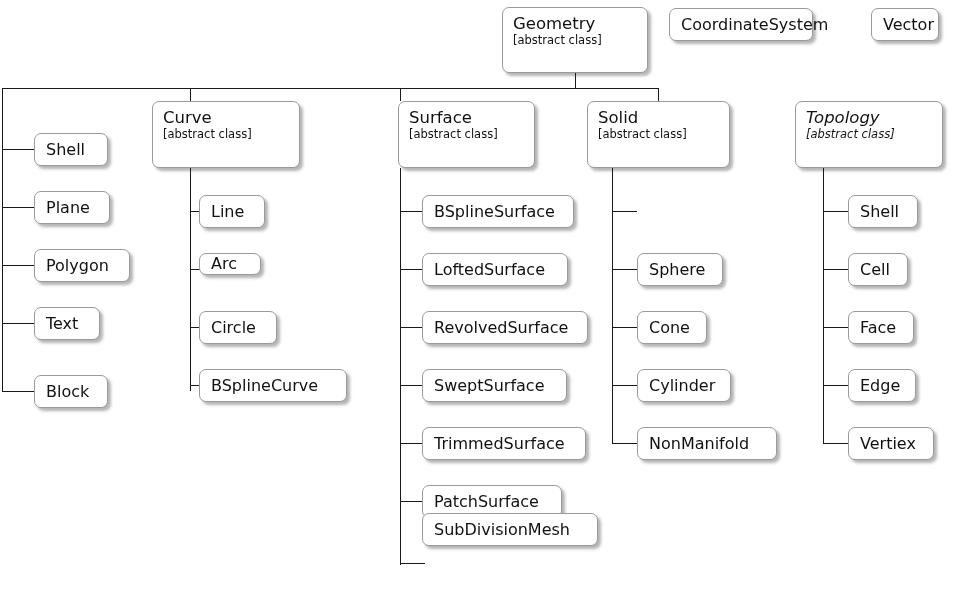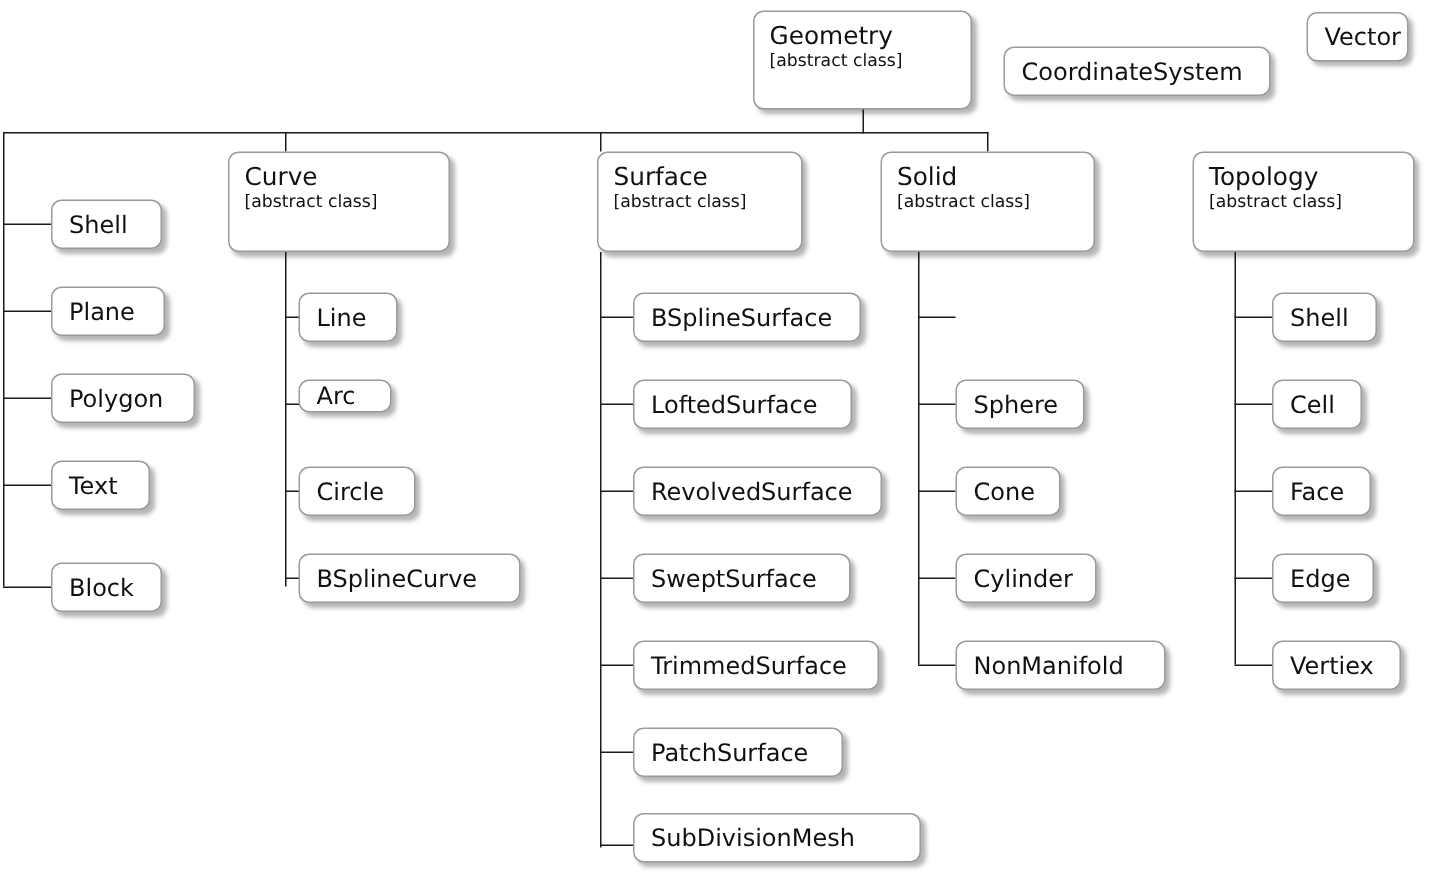--- a/index.html
+++ b/index.html
@@ -66,21 +66,21 @@
 </head>
 <body>
 
 <div id="canvas">
 
   <div class="node parent" style="left:502px; top:7px; width:146px; height:66px;">
     <div class="title">Geometry</div>
     <div class="sub">[abstract class]</div>
   </div>
 
-  <div class="node leaf" style="left:669px; top:8px; width:178px; height:33px;margin-top:23px;">
+  <div class="node leaf" style="left:669px; top:8px; width:144px; height:33px;">
     <div class="title">CoordinateSystem</div>
   </div>
 
   <div class="node leaf" style="left:871px; top:8px; width:68px; height:33px;">
     <div class="title">Vector</div>
   </div>
 
   <div class="line v" style="left:575px; top:73px; height:16px;"></div>
 
   <div class="line h" style="left:2px; top:88px; width:657px;"></div>
@@ -174,21 +174,21 @@
   <div class="node leaf" style="left:422px; top:427px; width:164px; height:33px;">
     <div class="title">TrimmedSurface</div>
   </div>
 
   <div class="line h" style="left:400px; top:501px; width:25px;"></div>
   <div class="node leaf" style="left:422px; top:485px; width:140px; height:33px;">
     <div class="title">PatchSurface</div>
   </div>
 
   <div class="line h" style="left:400px; top:563px; width:25px;"></div>
-  <div class="node leaf" style="left:422px; top:542px; width:192px; height:33px;">
+  <div class="node leaf" style="left:422px; top:513px; width:176px; height:33px;">
     <div class="title">SubDivisionMesh</div>
   </div>
 
   <div class="node parent" style="left:587px; top:101px; width:143px; height:67px;">
     <div class="title">Solid</div>
     <div class="sub">[abstract class]</div>
   </div>
   <div class="line v" style="left:612px; top:168px; height:275px;"></div>
 
   <div class="line h" style="left:612px; top:211px; width:25px;"></div>
@@ -206,21 +206,21 @@
   <div class="line h" style="left:612px; top:385px; width:25px;"></div>
   <div class="node leaf" style="left:637px; top:369px; width:94px; height:33px;">
     <div class="title">Cylinder</div>
   </div>
 
   <div class="line h" style="left:612px; top:443px; width:25px;"></div>
   <div class="node leaf" style="left:637px; top:427px; width:140px; height:33px;">
     <div class="title">NonManifold</div>
   </div>
 
-  <div class="node parent" style="left:795px; top:101px; width:148px; height:67px;">
+  <div class="node parent" style="left:795px; top:101px; width:148px; height:67px;font-style:italic;">
     <div class="title">Topology</div>
     <div class="sub">[abstract class]</div>
   </div>
   <div class="line v" style="left:823px; top:168px; height:275px;"></div>
 
   <div class="line h" style="left:823px; top:211px; width:25px;"></div>
   <div class="node leaf" style="left:848px; top:195px; width:70px; height:33px;">
     <div class="title">Shell</div>
   </div>
 

